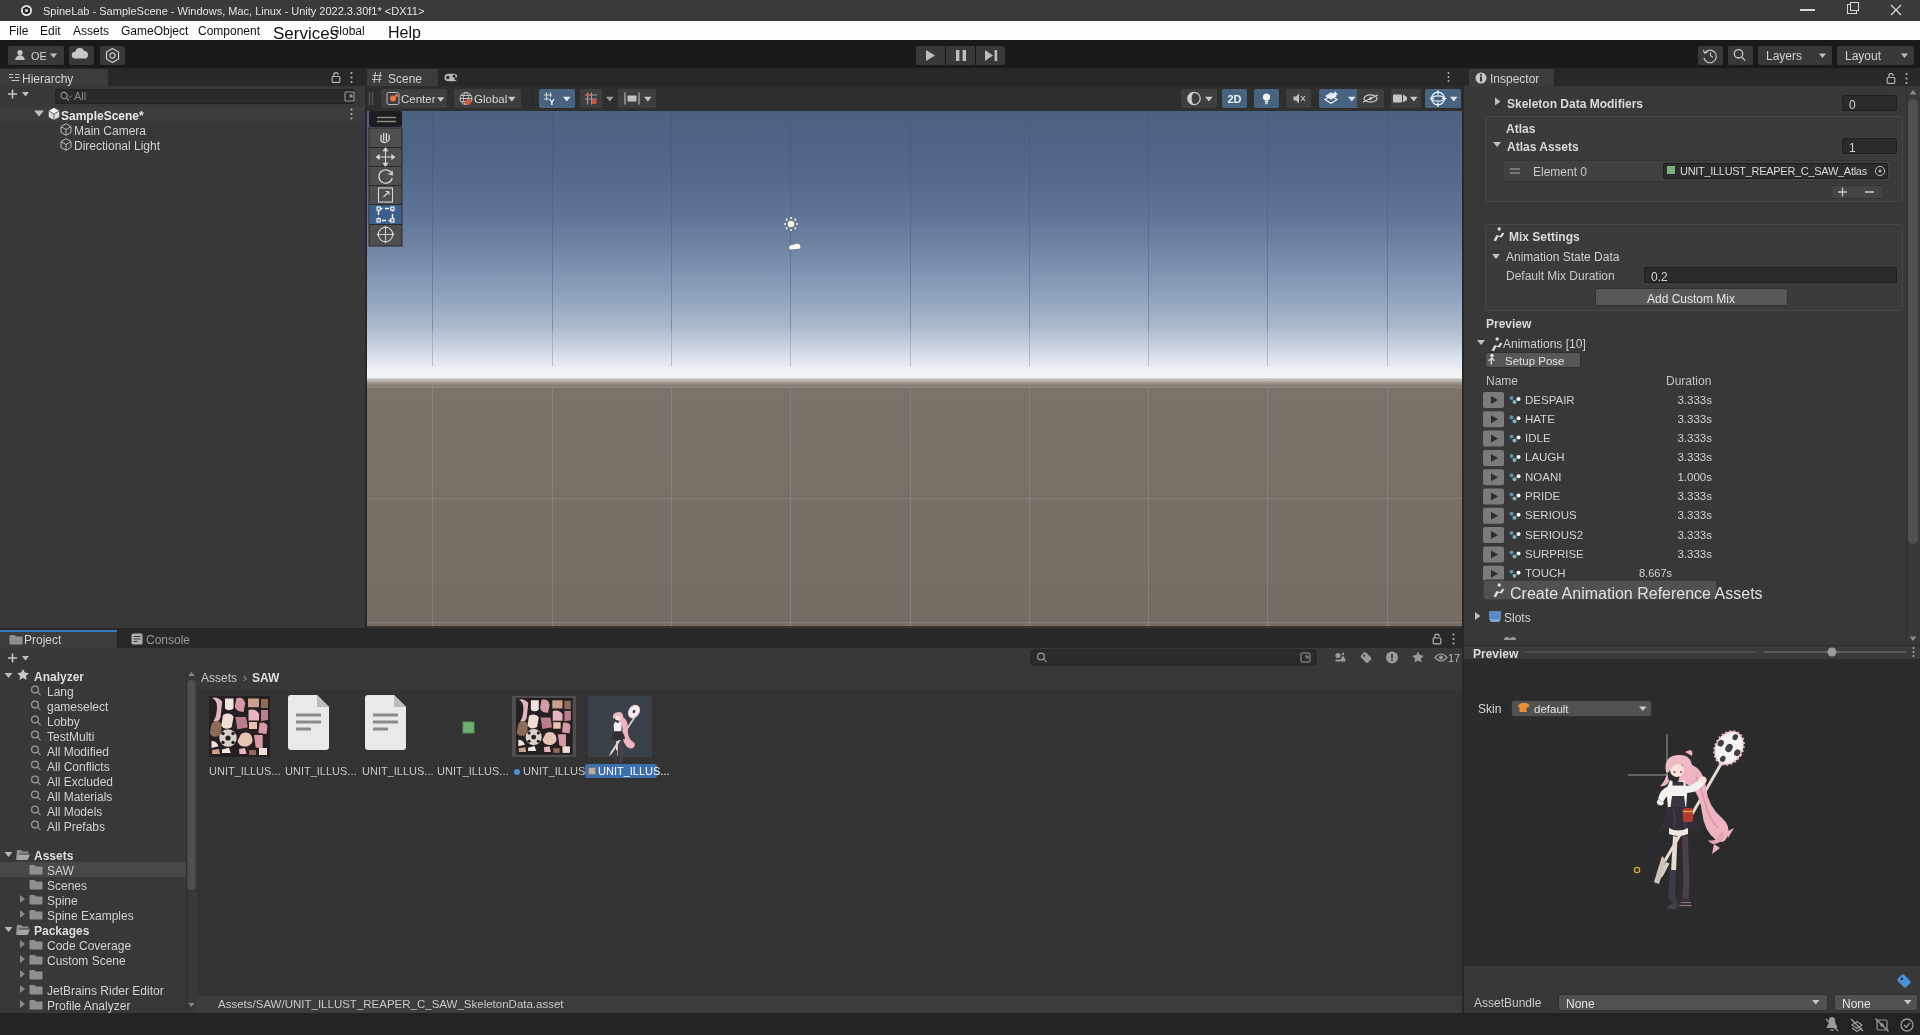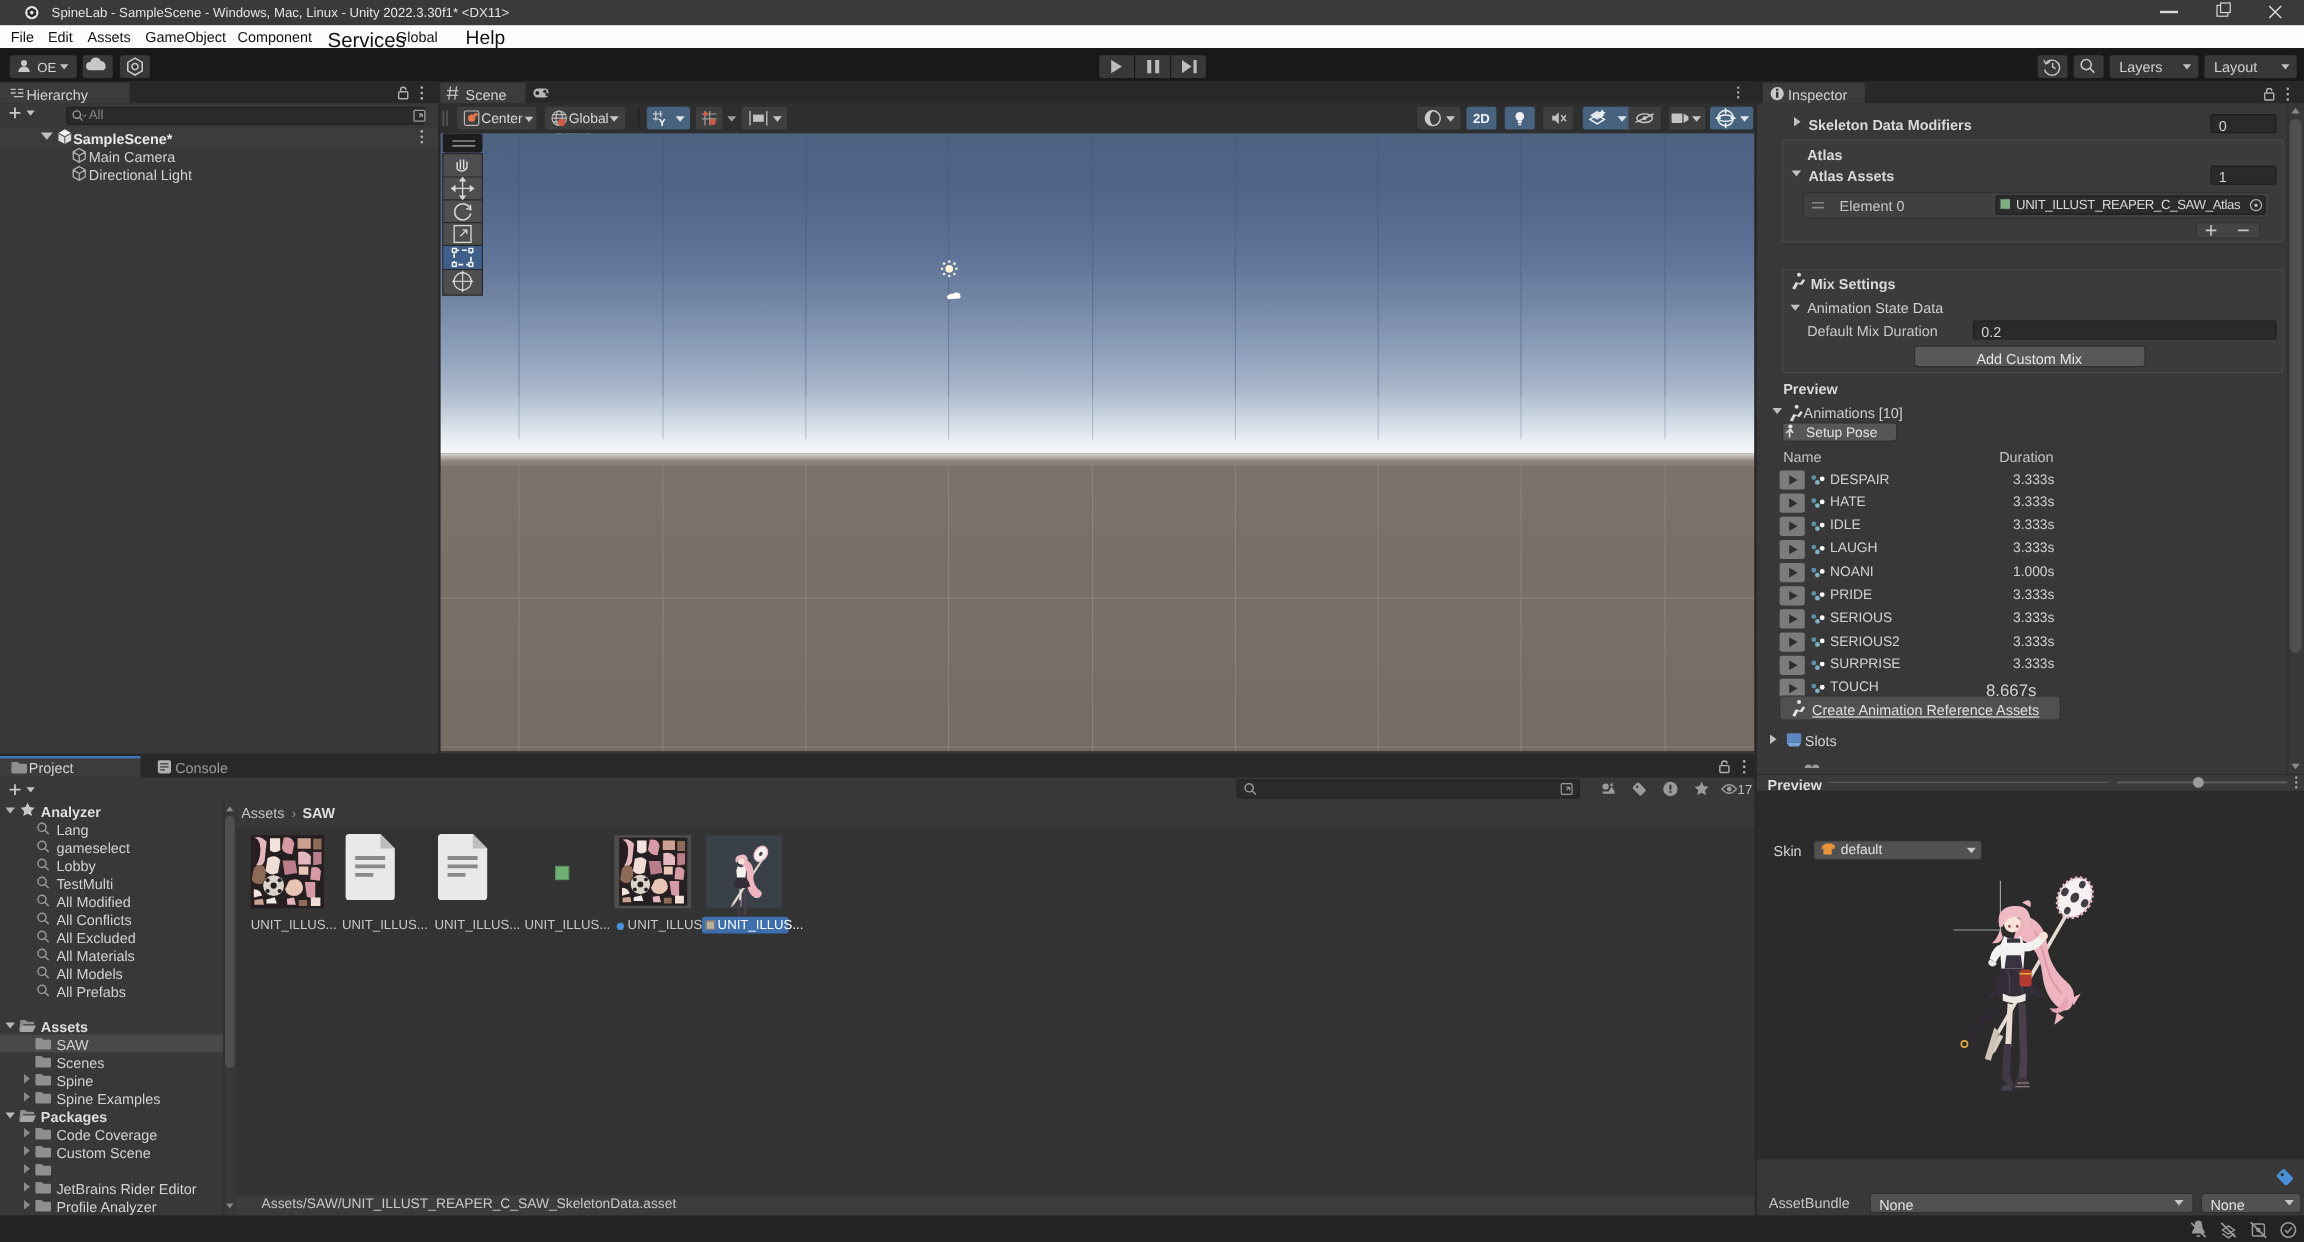--- a/index.html
+++ b/index.html
@@ -527,22 +527,22 @@
 <div class="abs txt" style="left:1525px;top:568.2px;font-size:11.5px;color:#d2d2d2;">TOUCH</div>
 <div class="abs txt" style="left:1640px;top:394.5px;width:72px;text-align:right;font-size:11.5px;color:#d2d2d2;">3.333s</div>
 <div class="abs txt" style="left:1640px;top:413.8px;width:72px;text-align:right;font-size:11.5px;color:#d2d2d2;">3.333s</div>
 <div class="abs txt" style="left:1640px;top:433.1px;width:72px;text-align:right;font-size:11.5px;color:#d2d2d2;">3.333s</div>
 <div class="abs txt" style="left:1640px;top:452.4px;width:72px;text-align:right;font-size:11.5px;color:#d2d2d2;">3.333s</div>
 <div class="abs txt" style="left:1640px;top:471.7px;width:72px;text-align:right;font-size:11.5px;color:#d2d2d2;">1.000s</div>
 <div class="abs txt" style="left:1640px;top:491px;width:72px;text-align:right;font-size:11.5px;color:#d2d2d2;">3.333s</div>
 <div class="abs txt" style="left:1640px;top:510.3px;width:72px;text-align:right;font-size:11.5px;color:#d2d2d2;">3.333s</div>
 <div class="abs txt" style="left:1640px;top:529.6px;width:72px;text-align:right;font-size:11.5px;color:#d2d2d2;">3.333s</div>
 <div class="abs txt" style="left:1640px;top:548.9px;width:72px;text-align:right;font-size:11.5px;color:#d2d2d2;">3.333s</div>
-<div class="abs txt" style="left:1640px;top:568.2px;width:72px;text-align:center;font-size:14px;color:#d2d2d2;">8.667s</div>
-<div class="abs txt" style="left:1510px;top:586px;color:#e0e0e0;font-size:12px;text-decoration:underline;">Create Animation Reference Assets</div>
+<div class="abs txt" style="left:1600px;top:568.2px;width:72px;text-align:right;font-size:11px;color:#d2d2d2;">8.667s</div>
+<div class="abs txt" style="left:1510px;top:586px;color:#e0e0e0;font-size:16px;">Create Animation Reference Assets</div>
 <div class="abs txt" style="left:1504px;top:612px;color:#d2d2d2;">Slots</div>
 
 <div class="abs" style="left:1906px;top:86px;width:14px;height:559px;background:#383838;border-left:1px solid #2e2e2e;"></div>
 <svg class="abs" style="left:1906px;top:86px;" width="14" height="559" viewBox="0 0 14 559">
   <path d="M3.5 8.5 l3.5 -4.5 3.5 4.5 Z" fill="#8a8a8a"></path>
   <rect x="2" y="13" width="10" height="445" rx="5" fill="#4f4f4f"></rect>
   <path d="M3.5 550.5 l3.5 4.5 3.5 -4.5 Z" fill="#8a8a8a"></path>
 </svg>
 
 <div class="abs" style="left:1464px;top:645px;width:456px;height:14px;background:#3a3a3a;border-top:1px solid #2c2c2c;"></div>

